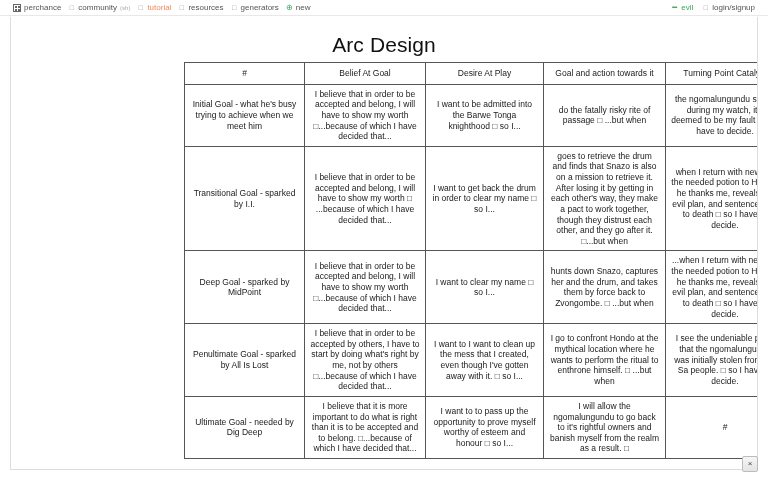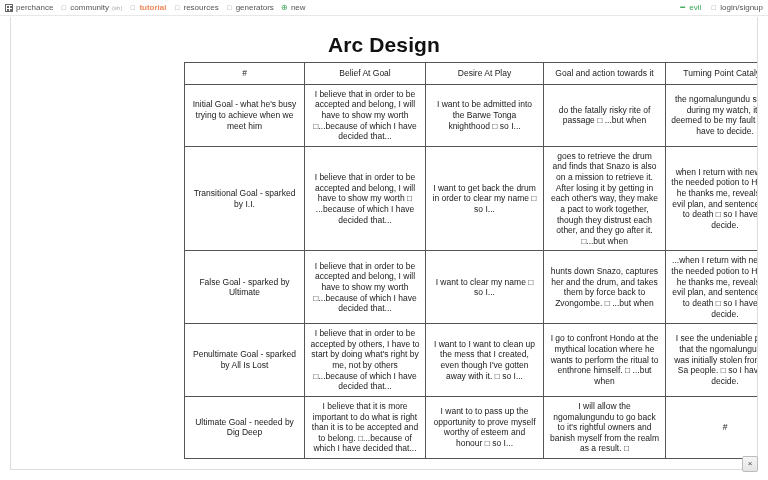--- a/index.html
+++ b/index.html
@@ -18,34 +18,34 @@
     top: 0; left: 0;
     width: 768px;
     height: 16px;
     background: #ffffff;
     border-bottom: 1px solid #e8e8e8;
     display: flex;
     align-items: center;
     font-size: 8px;
     color: #444;
     box-sizing: border-box;
-    padding: 0 5px;
+    padding: 0 13px;
     white-space: nowrap;
   }
   .nav-left { display: flex; align-items: center; gap: 7px; flex: 1 1 auto; }
   .nav-right { display: flex; align-items: center; gap: 9px; }
   .nav-item {
     display: inline-flex;
     align-items: center;
     gap: 3px;
     color: #555;
     cursor: pointer;
     line-height: 1;
   }
-  .nav-item.active { color: #f08a5d; font-weight: bold; }
+  .nav-item.active { color: #f08a5d; }
   .nav-item.edit { color: #3aa657; }
   .nav-sub { font-size: 6px; color: #aaa; }
   .nav-ico {
     display: inline-block;
     width: 7px; height: 7px;
     line-height: 7px;
     text-align: center;
     font-size: 7px;
     color: #999;
   }
@@ -79,21 +79,21 @@
     border-left: 1px solid #dddddd;
     border-right: 1px solid #dddddd;
     border-bottom: 1px solid #dddddd;
     box-sizing: border-box;
     overflow: hidden;
   }
 
   #title {
     text-align: center;
     font-size: 21px;
-    font-weight: bold;
+    font-weight: normal;
     color: #111;
     margin-top: 16px;
     letter-spacing: 0.1px;
   }
 
   
   #table-wrap {
     position: absolute;
     left: 173px;
     top: 45px;
@@ -212,21 +212,21 @@
             <td>the ngomalungundu stolen during my watch, it's deemed to be my fault □ so I have to decide.</td>
           </tr>
           <tr>
             <td>Transitional Goal - sparked by I.I.</td>
             <td>I believe that in order to be accepted and belong, I will have to show my worth □ ...because of which I have decided that...</td>
             <td>I want to get back the drum in order to clear my name □ so I...</td>
             <td>goes to retrieve the drum and finds that Snazo is also on a mission to retrieve it. After losing it by getting in each other's way, they make a pact to work together, though they distrust each other, and they go after it. □...but when</td>
             <td>when I return with news of the needed potion to Hondo, he thanks me, reveals his evil plan, and sentences me to death □ so I have to decide.</td>
           </tr>
           <tr>
-            <td>False Goal - sparked by Ultimate</td>
+            <td>Deep Goal - sparked by MidPoint</td>
             <td>I believe that in order to be accepted and belong, I will have to show my worth □...because of which I have decided that...</td>
             <td>I want to clear my name □ so I...</td>
             <td>hunts down Snazo, captures her and the drum, and takes them by force back to Zvongombe. □ ...but when</td>
             <td>...when I return with news of the needed potion to Hondo, he thanks me, reveals his evil plan, and sentences me to death □ so I have to decide.</td>
           </tr>
           <tr>
             <td>Penultimate Goal - sparked by All Is Lost</td>
             <td>I believe that in order to be accepted by others, I have to start by doing what's right by me, not by others □...because of which I have decided that...</td>
             <td>I want to I want to clean up the mess that I created, even though I've gotten away with it. □ so I...</td>
             <td>I go to confront Hondo at the mythical location where he wants to perform the ritual to enthrone himself. □ ...but when</td>

